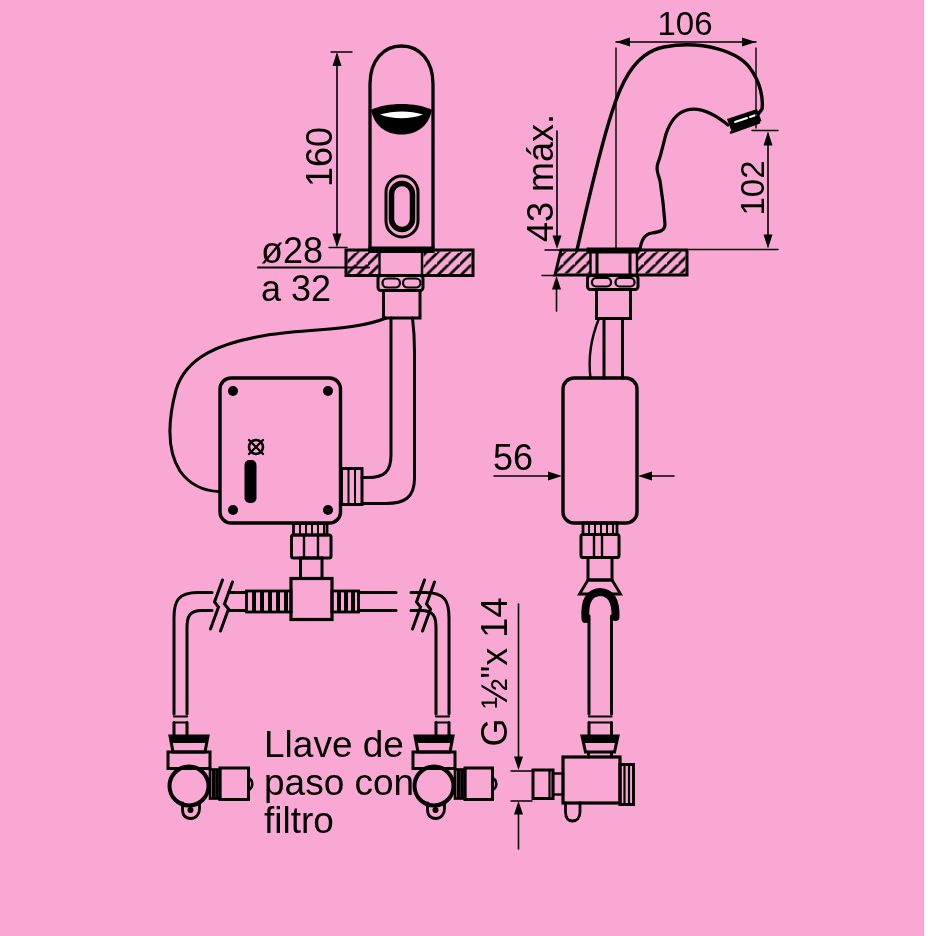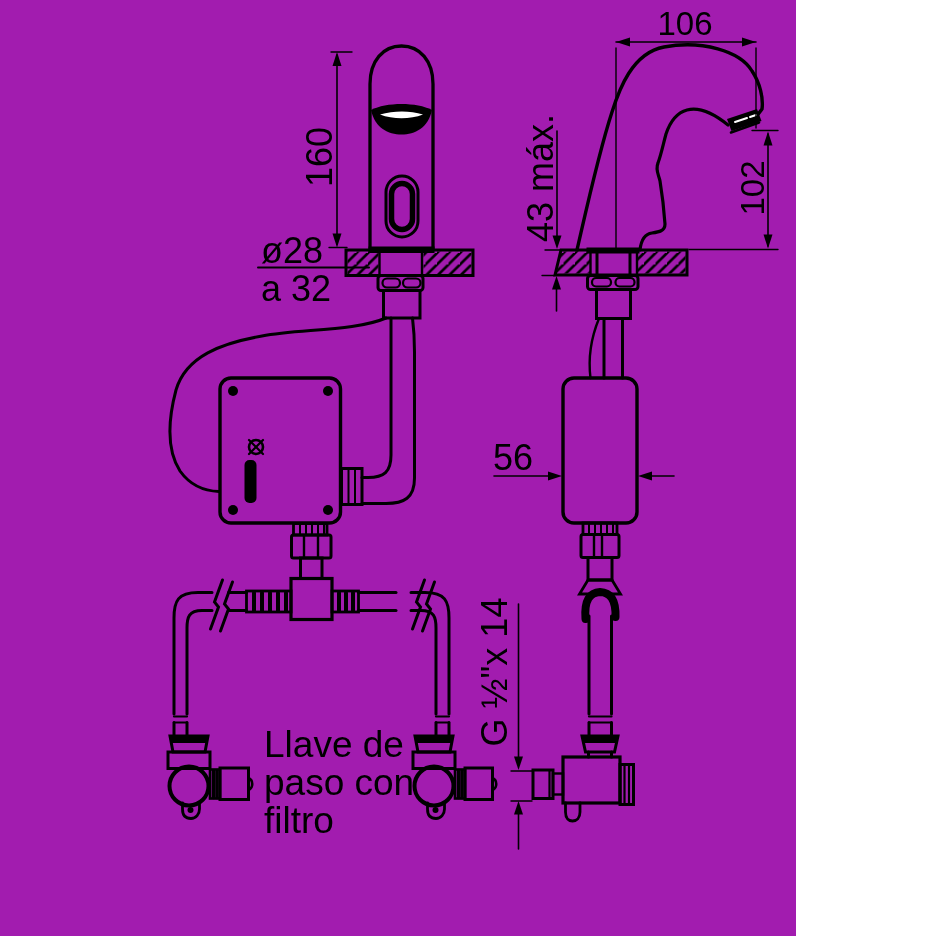--- a/index.html
+++ b/index.html
@@ -1,17 +1,17 @@
 <!DOCTYPE html>
 <html><head>
 <meta charset="utf-8">
 <style>
   html,body{margin:0;padding:0;background:#fff;}
   .canvas{
-    width:796px;height:936px;position:relative;background:#a21caf;
+    width:924px;height:936px;position:relative;background:#f9a8d4;
     font-family:"Liberation Sans", sans-serif;
     overflow:hidden;
   }
   svg{position:absolute;left:0;top:0;}
   svg text{
     fill:#000;
     font-family:"Liberation Sans", sans-serif;
   }
   .dim-label{font-size:36px;}
   .dim-label-sm{font-size:33px;}

